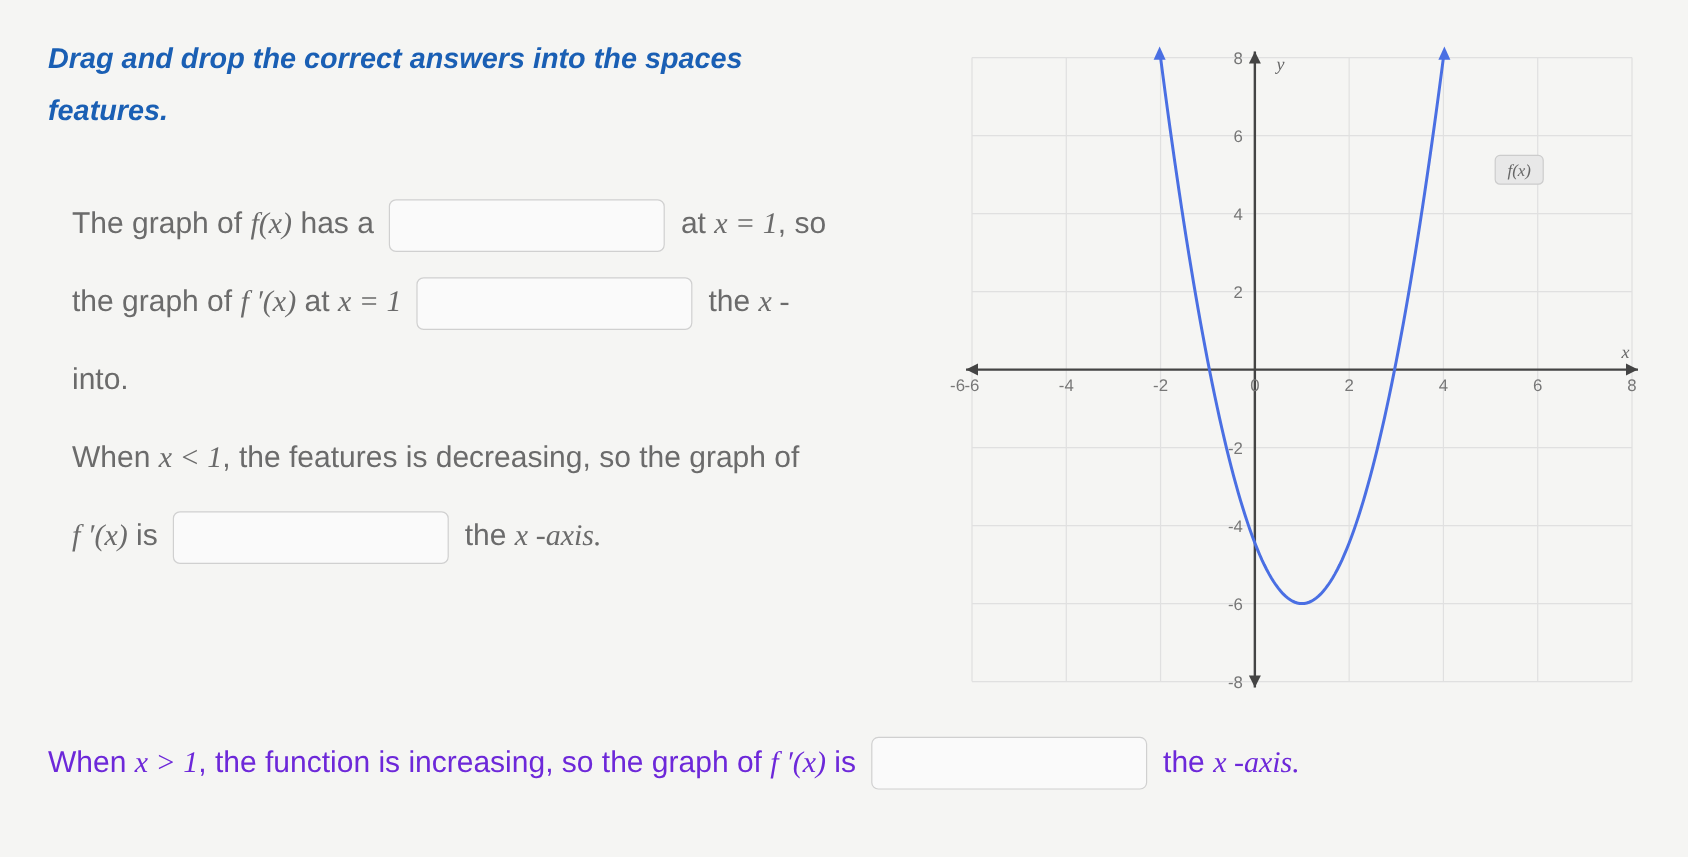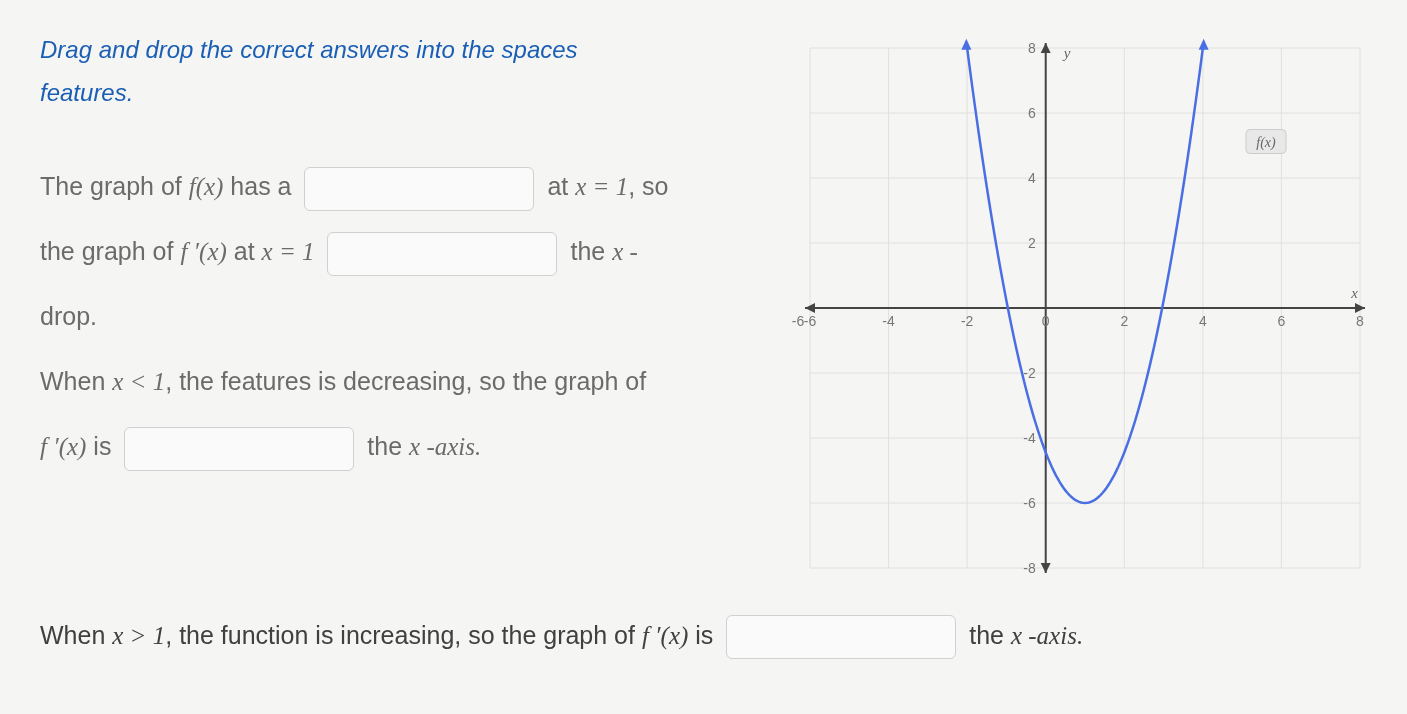--- a/index.html
+++ b/index.html
@@ -21,36 +21,37 @@
     display: flex;
     gap: 10px;
   }
   .text-col {
     flex: 0 0 720px;
     padding-top: 20px;
   }
   .instr {
     color: #1a5fb4;
     font-style: italic;
-    font-weight: 400;
+    font-weight: 700;
     font-size: 24px;
     line-height: 1.8;
   }
   .question {
     color: #6b6b6b;
     font-size: 25px;
     line-height: 2.0;
     margin-top: 4px;
   }
   .math-i { font-style: italic; font-family: 'Times New Roman', serif; }
   .fill {
     font-size: 25px;
     color: #6b6b6b;
     line-height: 2.6;
     margin-top: 40px;
+    margin-left: 20px;
   }
   .dropzone {
     display: inline-block;
     min-width: 230px;
     height: 44px;
     border: 1px solid #d0d0d0;
     border-radius: 6px;
     background: #fafafa;
     vertical-align: middle;
     margin: 0 6px;
@@ -66,21 +67,21 @@
   .tick-label { font-size: 14px; fill: #777; font-family: Arial, sans-serif; }
   .axis-label { font-size: 15px; fill: #666; font-style: italic; font-family: 'Times New Roman', serif; }
   .curve { stroke: #4a6fe3; stroke-width: 2.5; fill: none; }
   .curve-label-box { fill: #e8e8e8; stroke: #ccc; stroke-width: 1; rx:4; }
   .curve-label-text { font-size: 14px; fill: #666; font-style: italic; font-family: 'Times New Roman', serif;}
   .arrowhead { fill: #444; }
   .curve-arrowhead { fill: #4a6fe3; }
 
   .last-line {
     font-size: 25px;
-    color: #404040;
+    color: #6d28d9;
     line-height: 2.6;
     margin-top: 10px;
     width: 100%;
   }
 </style>
 </head>
 <body>
 
 <div class="page">
   <div class="content-area">
@@ -90,21 +91,21 @@
         <span>Drag and drop the correct answers into the spaces</span><br>
         <span>features.</span>
       </div>
 
 
       <div class="fill">
         <span>The graph of </span><span class="math-i">f(x)</span><span> has a </span><span class="dropzone"></span><span> at </span><span class="math-i">x = 1</span><span>, so</span><br>
 
         <span>the graph of </span><span class="math-i">f ′(x)</span><span> at </span><span class="math-i">x = 1</span> <span class="dropzone"></span><span> the </span><span class="math-i">x -</span><br>
 
-        <span>drop.</span><br>
+        <span>into.</span><br>
 
         <span>When </span><span class="math-i">x &lt; 1</span><span>, the features is decreasing, so the graph of</span><br>
 
         <span class="math-i">f ′(x)</span><span> is </span><span class="dropzone"></span><span> the </span><span class="math-i">x -axis.</span>
       </div>
     </div>
 
     <div class="graph-col">
       <svg class="graph" width="610" height="555">
           <line x1="40" y1="10" x2="40" y2="530" class="grid-line"></line>

